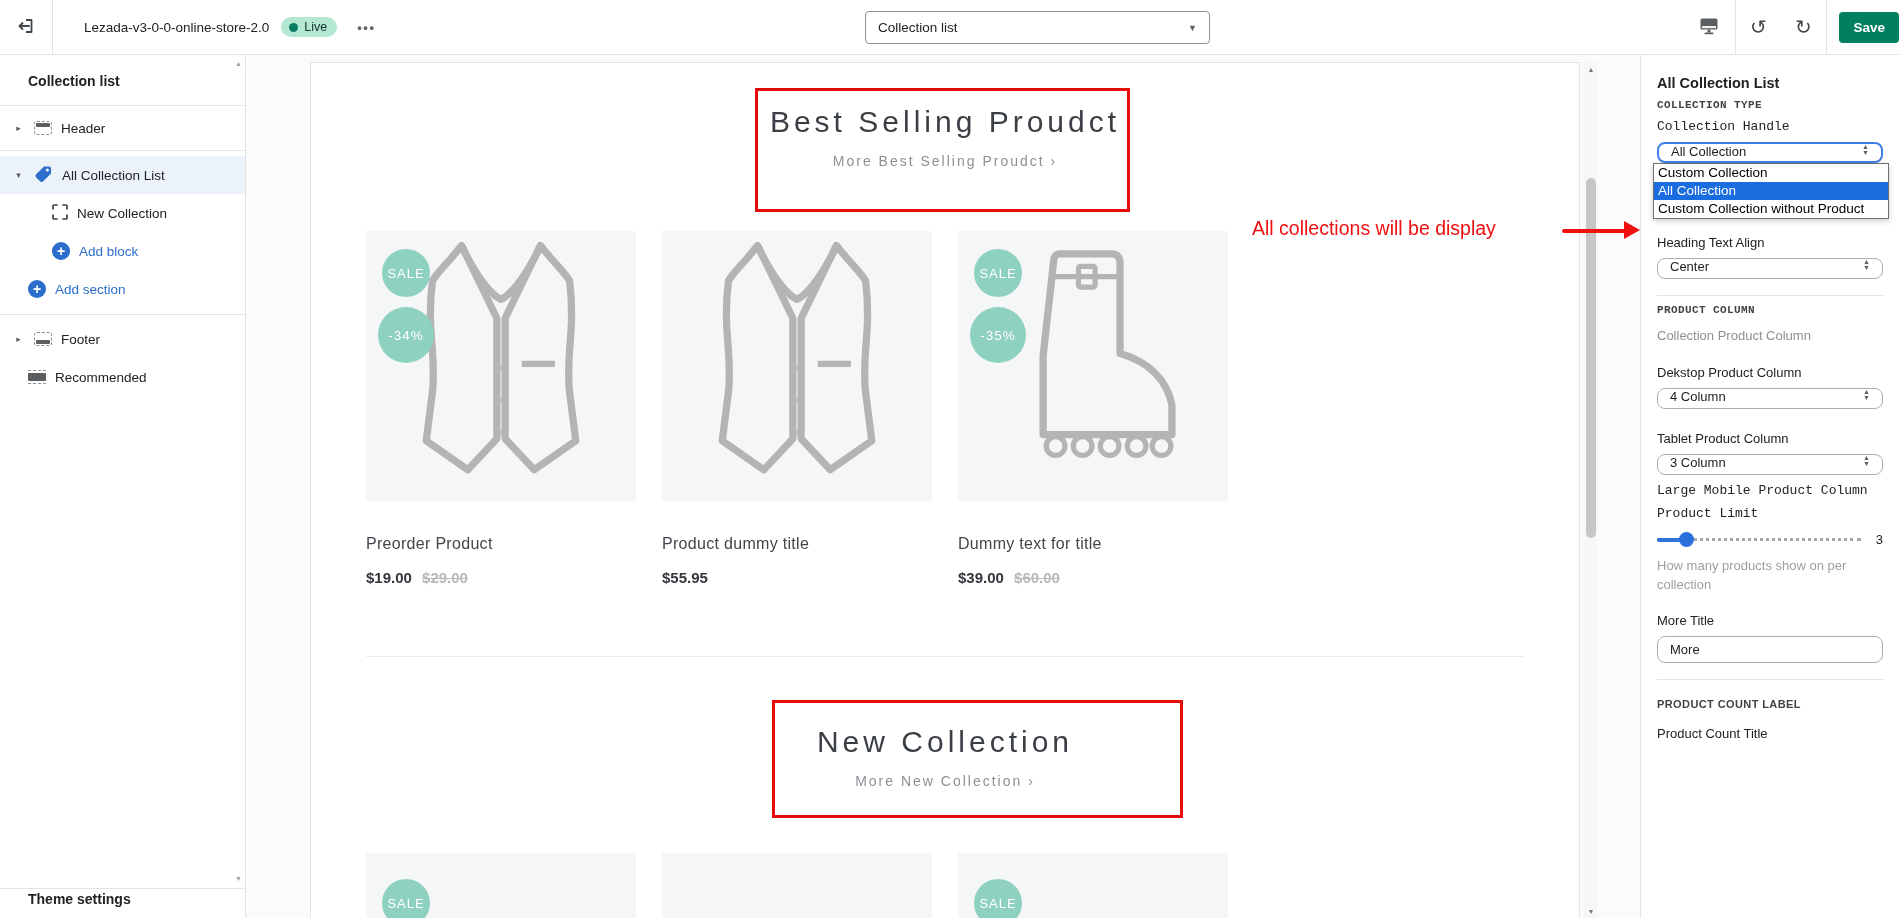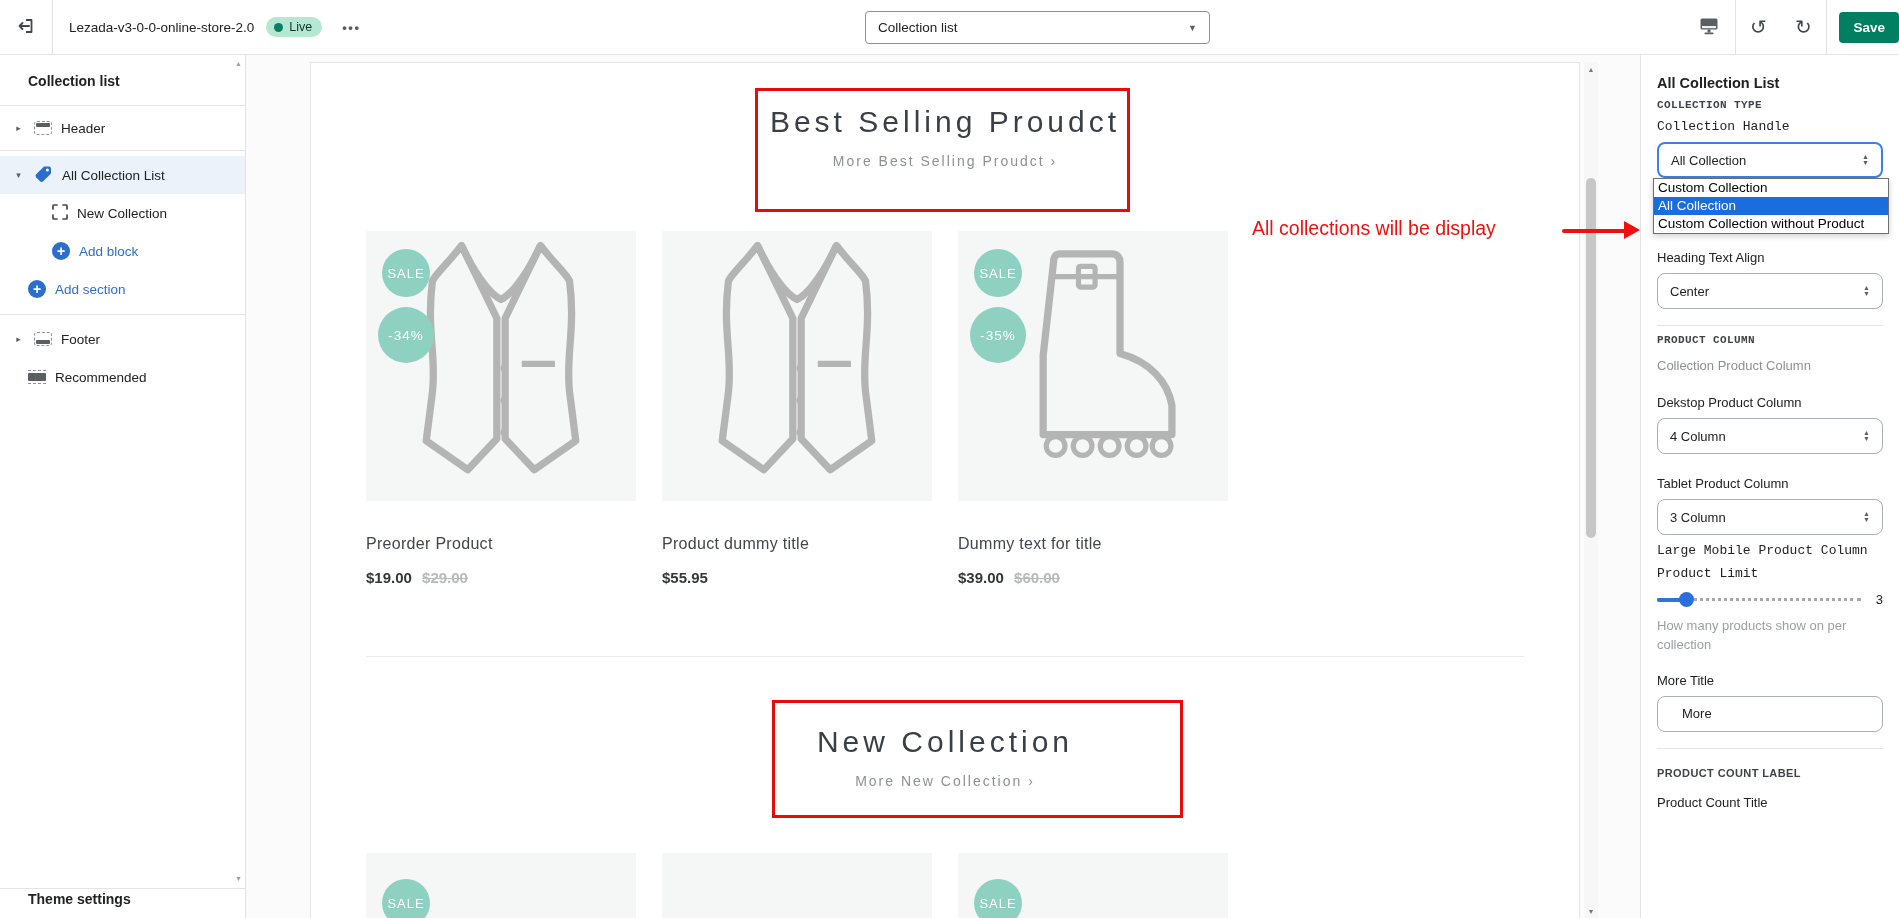--- a/index.html
+++ b/index.html
@@ -4,21 +4,21 @@
 <style>
   * { box-sizing: border-box; margin: 0; padding: 0; }
   html,body { width:1899px; height:918px; overflow:hidden; }
   body { font-family:"Liberation Sans", sans-serif; background:#fff; position:relative; color:#202223; }
 
   
   .topbar { position:absolute; top:0; left:0; right:0; height:55px; background:#fff;
             border-bottom:1px solid #e1e3e5; display:flex; align-items:center; z-index:30; }
   .exit-btn { width:53px; height:100%; display:flex; align-items:center; justify-content:center;
               border-right:1px solid #e1e3e5; cursor:pointer; background:#fff; border-top:none;border-bottom:none;border-left:none; }
-  .theme-name { margin-left:16px; font-size:13.5px; color:#202223; }
+  .theme-name { margin-left:31px; font-size:13.5px; color:#202223; }
   .live-badge { margin-left:12px; background:#b4e8d2; border-radius:12px; padding:3px 10px 3px 8px;
                 font-size:12.5px; color:#13322a; display:flex; align-items:center; gap:6px; }
   .live-dot { width:9px; height:9px; border-radius:50%; background:#0b7d62; }
   .menu-dots { margin-left:20px; color:#5c5f62; font-size:13px; letter-spacing:1.5px; font-weight:bold; background:none; border:none; cursor:pointer; }
   .page-selector { position:absolute; left:865px; top:11px; width:345px; height:33px; background:#fff;
                    border:1px solid #8c9196; border-radius:4px; display:flex; align-items:center;
                    padding:0 12px; font-size:13.5px; color:#202223; cursor:pointer; }
   .page-selector .caret { margin-left:auto; font-size:9px; color:#5c5f62; }
   .topbar-right { position:absolute; right:0; top:0; height:100%; display:flex; align-items:center; }
   .tb-icon-btn { width:52px; height:100%; display:flex; align-items:center; justify-content:center;
@@ -90,26 +90,26 @@
   .ann-head { position:absolute; left:1624px; top:221px; width:0; height:0;
               border-left:16px solid #f01010; border-top:9px solid transparent; border-bottom:9px solid transparent; }
 
   
   .panel { position:absolute; top:55px; right:0; width:259px; bottom:0; background:#fff;
            border-left:1px solid #e1e3e5; padding:0 16px; font-size:13px; overflow:hidden; z-index:40; }
   .pn-title { margin-top:20px; font-size:14.5px; font-weight:700; }
   .pn-sechead { font-size:11px; font-weight:700; color:#3f4347; letter-spacing:.4px; }
   .pn-label { font-size:13px; color:#202223; }
   .pn-subtle { color:#8c9196; }
-  .pn-select { height:36px; border:1px solid #aab0b5; border-radius:8px; background:#fff; display:flex;
-               align-items:center; justify-content:space-between; padding:0 12px; cursor:pointer; position:relative; }
+  .pn-select { height:21px; border:1px solid #aab0b5; border-radius:8px; background:#fff; display:flex;
+               align-items:flex-start; justify-content:space-between; padding:0 12px; cursor:pointer; position:relative; }
   .pn-select.focused { border:2px solid #3f7fe8; }
   .stepper { display:flex; flex-direction:column; align-items:center; line-height:.8; color:#5c5f62; font-size:7px; }
   .pn-divider { border-top:1px solid #e1e3e5; }
-  .pn-input { height:36px; border:1px solid #aab0b5; border-radius:8px; width:100%; padding:0 24px;
+  .pn-input { height:27px; border:1px solid #aab0b5; border-radius:8px; width:100%; padding:0 12px;
               font-size:13px; color:#202223; font-family:"Liberation Sans",sans-serif; background:#fff; }
   .dropdown-list { position:absolute; top:calc(100% + 2px); left:-6px; right:-8px; background:#fff;
                    border:1px solid #6f6f6f; z-index:70; box-shadow:0 2px 6px rgba(0,0,0,.2); }
   .dd-option { padding:1px 4px; font-size:13.5px; line-height:16px; color:#000; cursor:pointer; white-space:nowrap; overflow:hidden; }
   .dd-option.selected { background:#1a6ddf; color:#fff; }
   .slider-row { display:flex; align-items:center; gap:10px; }
   .slider-track { position:relative; flex:1; height:16px; }
   .slider-dots { position:absolute; left:0; right:0; top:7px; border-top:3px dotted #a8a8a8; }
   .slider-fill { position:absolute; left:0; width:14%; top:7px; height:4px; background:#2f73d8; border-radius:2px; }
   .slider-thumb { position:absolute; left:14%; top:1px; width:15px; height:15px; margin-left:-7px;

